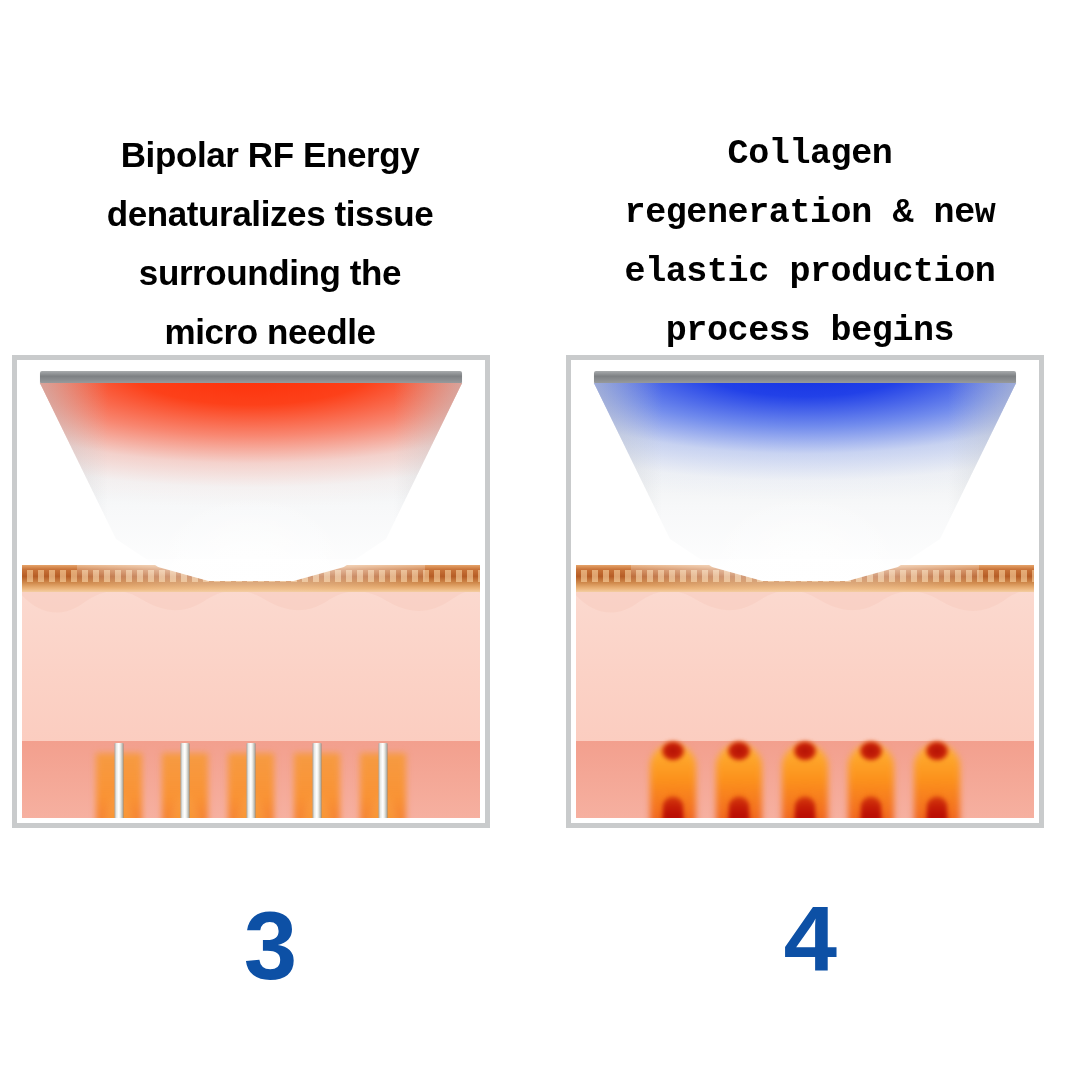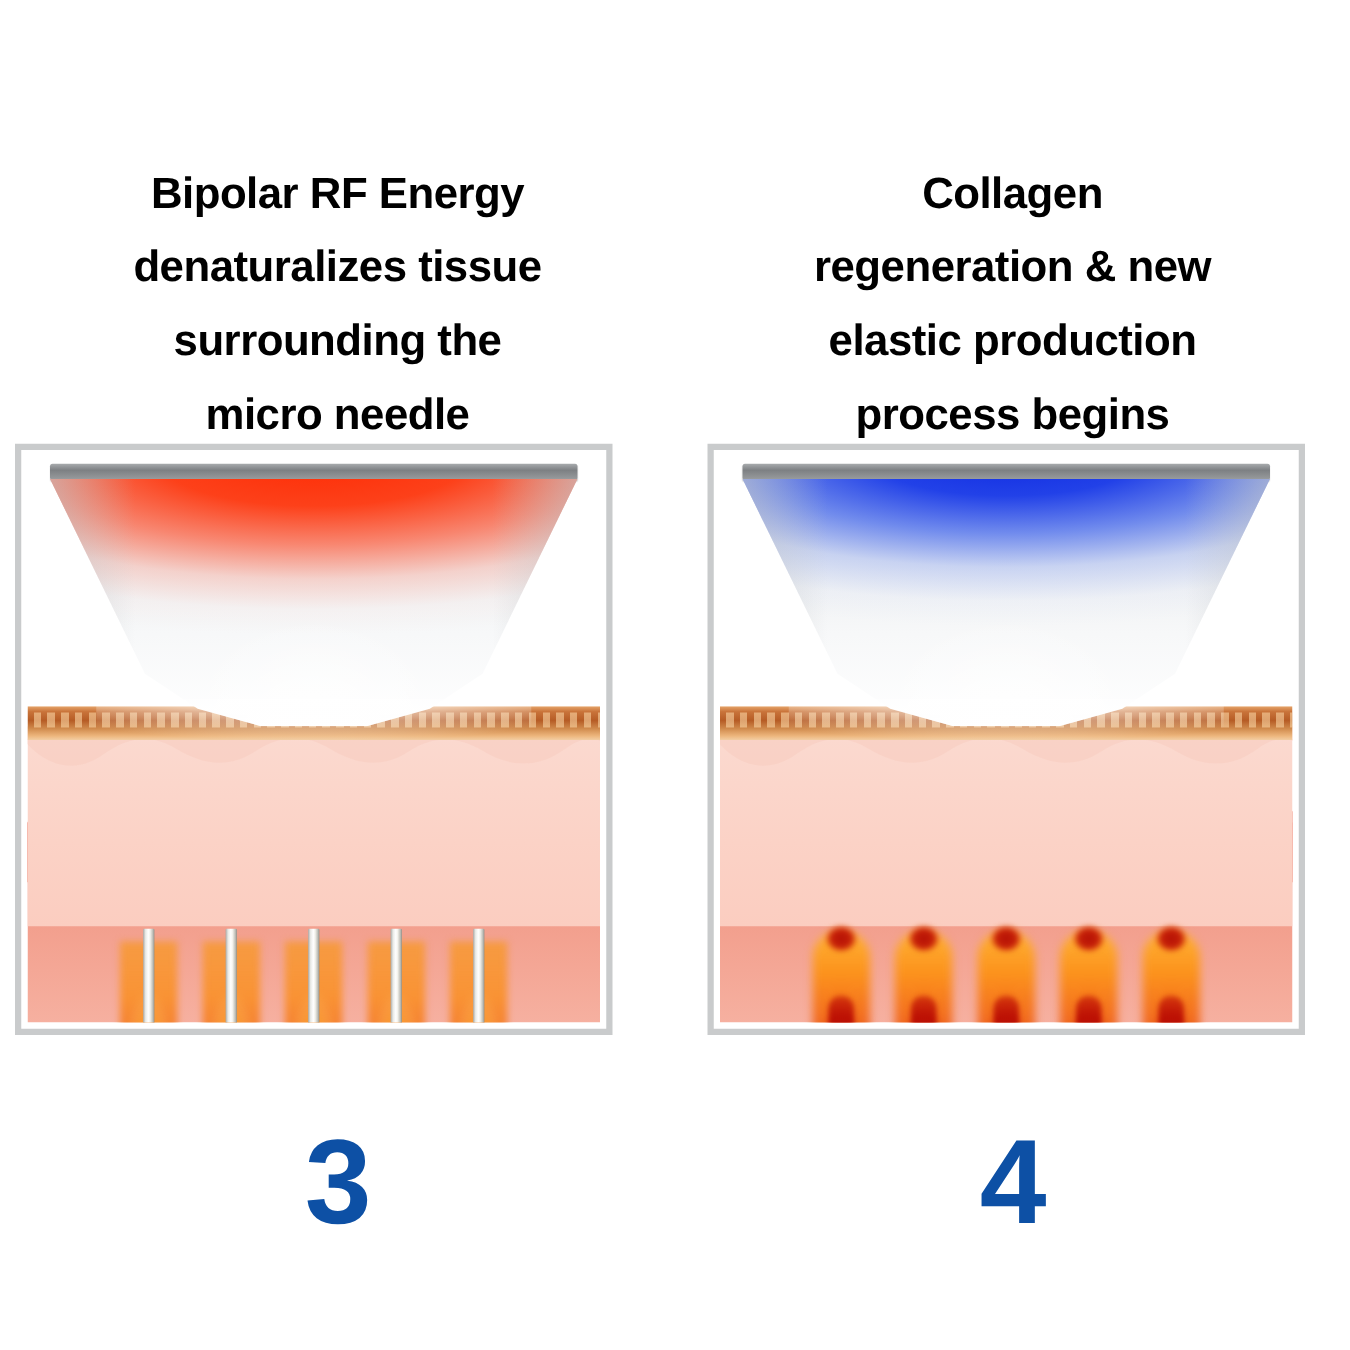--- a/index.html
+++ b/index.html
@@ -25,21 +25,21 @@
   }
 
   
   .panel {
     position: absolute;
     top: 0;
     width: 540px;
     height: 1080px;
   }
   .panel.left  { left: 0; }
-  .panel.right { left: 540px; }
+  .panel.right { left: 540px; font-family: Liberation Mono, monospace; }
 
   
   .heading {
     position: absolute;
     top: 96px;
     left: 28px;
     width: 484px;
     text-align: center;
     color: #000000;
     font-weight: bold;

